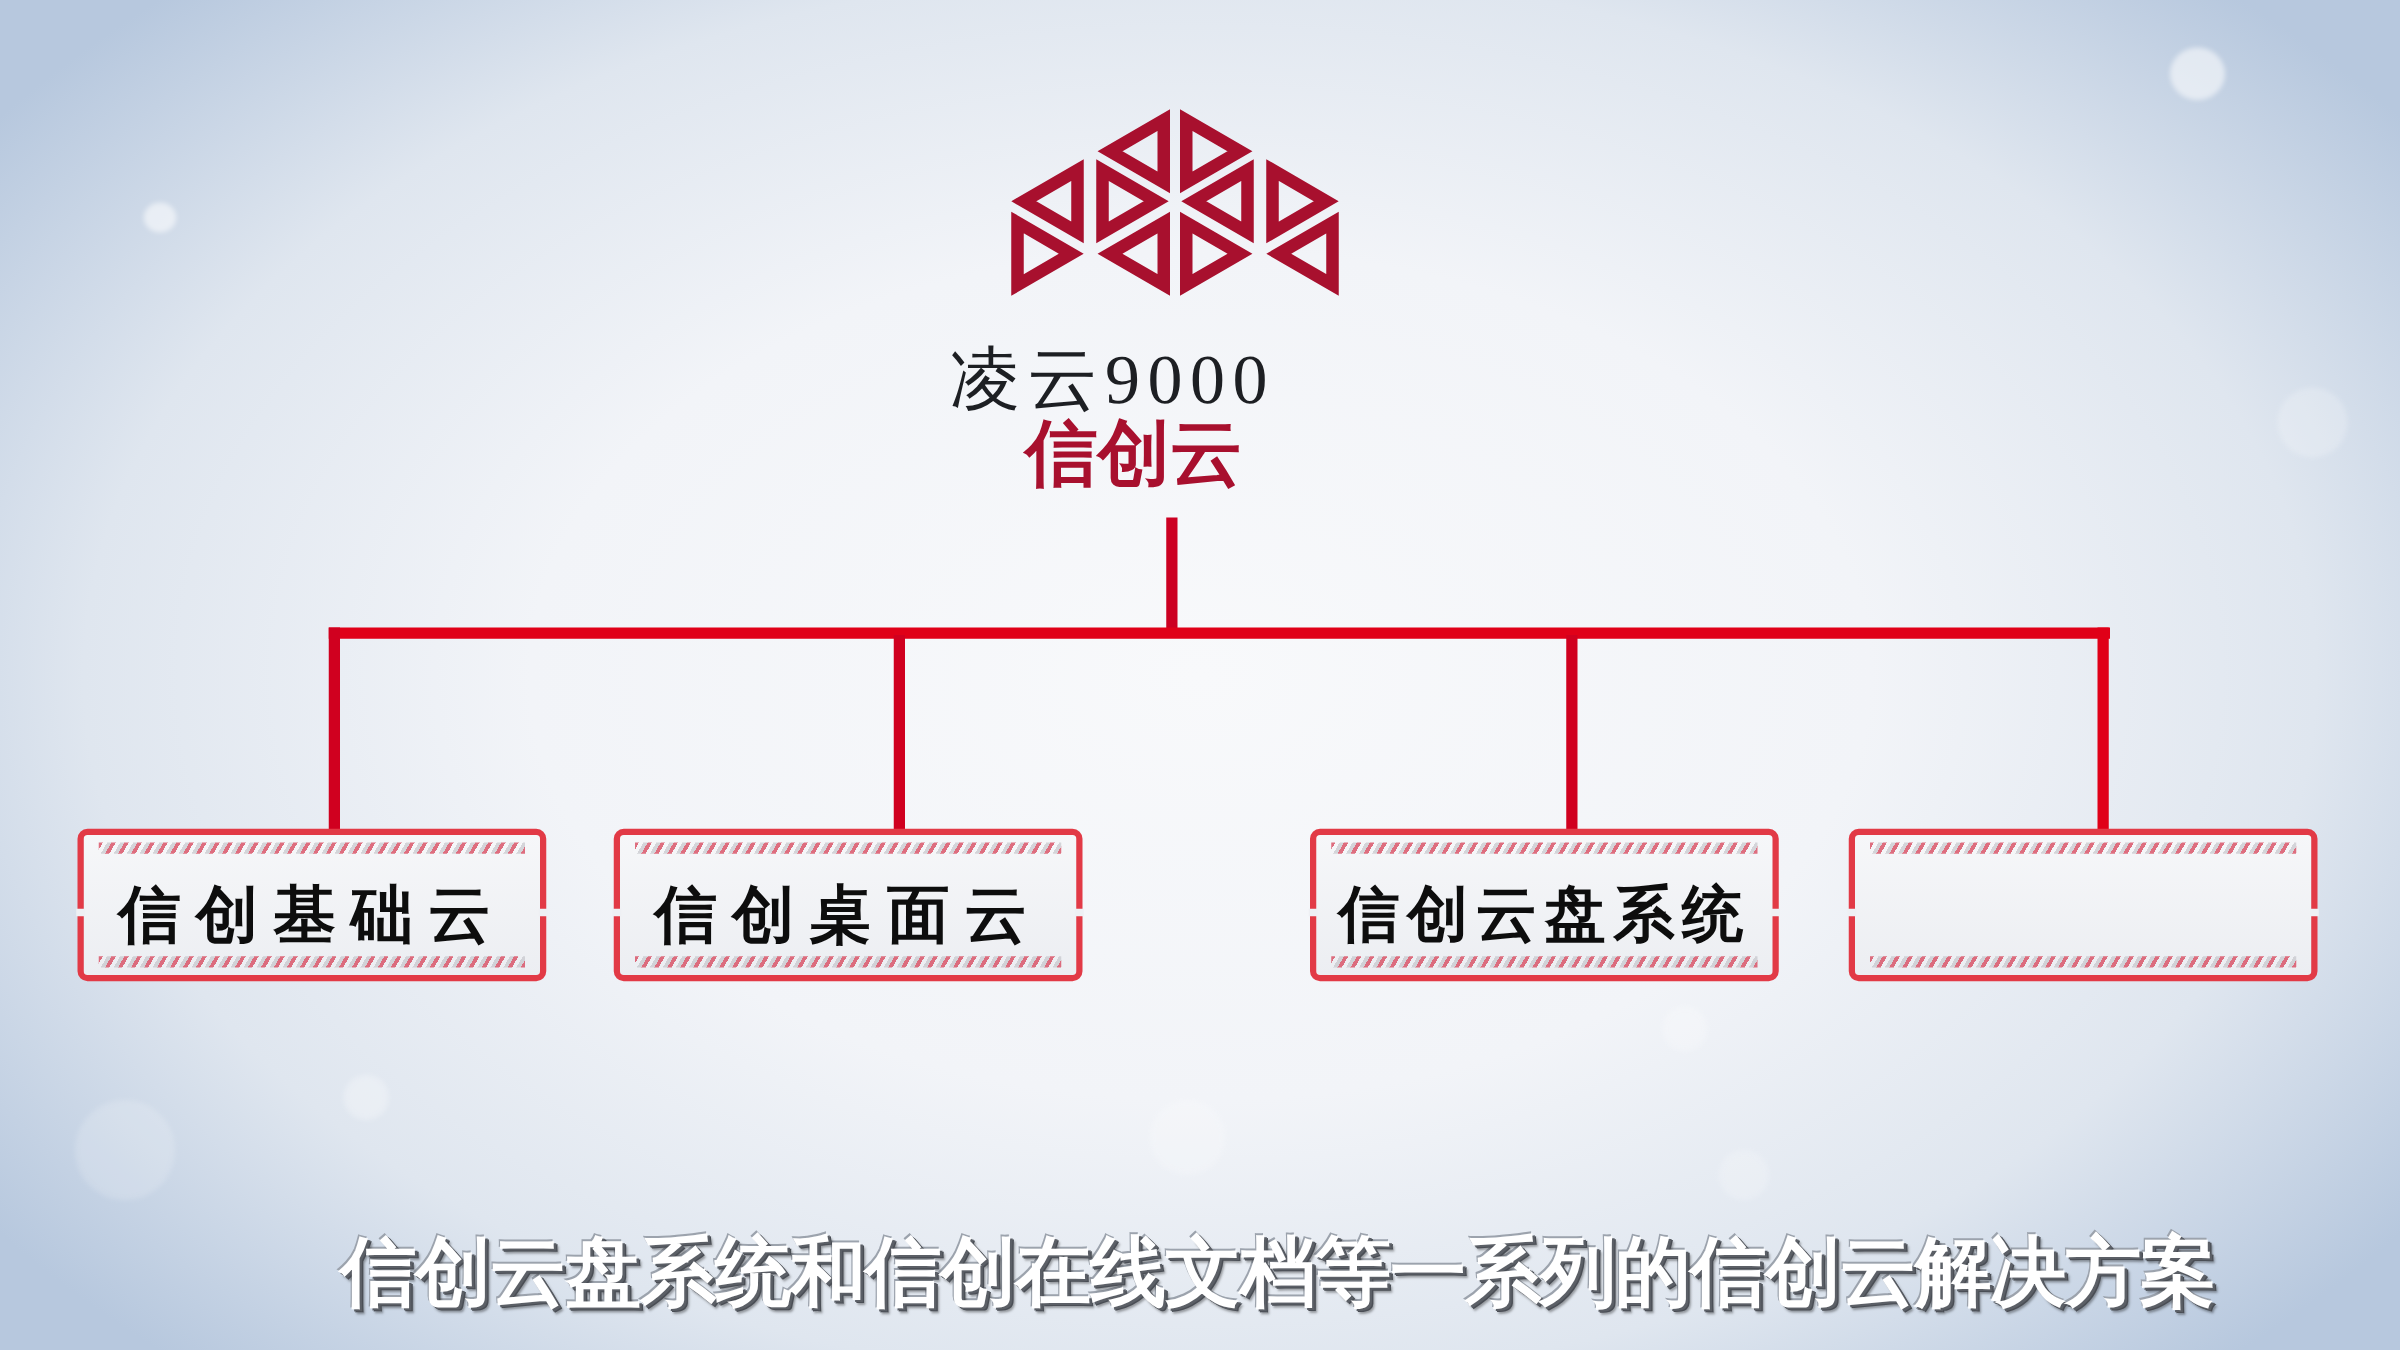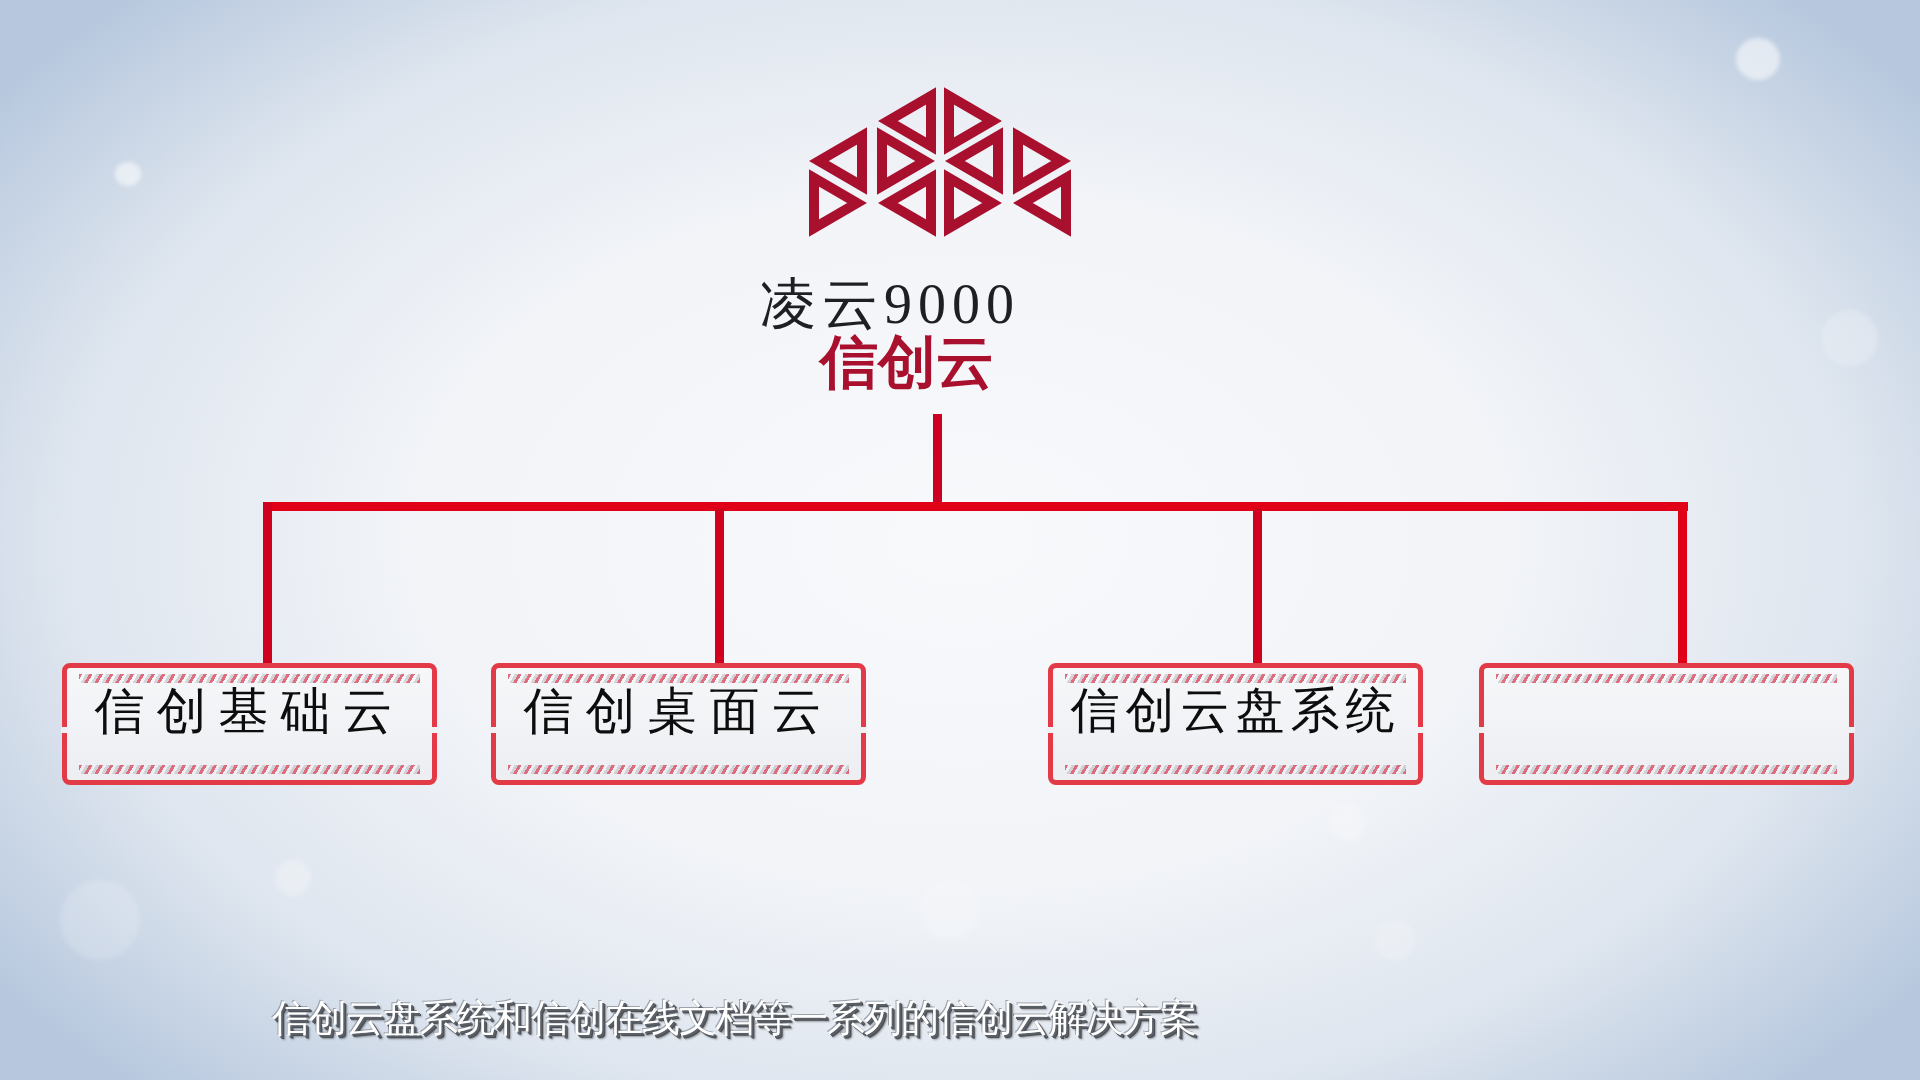--- a/index.html
+++ b/index.html
@@ -28,27 +28,27 @@
     border: 5px solid #e23a46; border-radius: 8px;
   }
   .box .gap-l, .box .gap-r { position: absolute; top: 59px; width: 7px; height: 6px; background: #eef0f4; }
   .box .gap-l { left: -6px; } .box .gap-r { right: -6px; }
   .stripes {
     position: absolute; left: 12px; right: 12px; height: 9px;
     background: repeating-linear-gradient(-60deg, rgba(214,64,86,0.75) 0 3px, rgba(190,190,196,0.6) 3px 6px, transparent 6px 9px);
   }
   .stripes.top { top: 6px; } .stripes.bottom { bottom: 6px; }
   .box-label {
-    position: absolute; left: 0; right: 0; top: 13px; height: 60px;
-    text-align: center; font-size: 50px; font-weight: normal; color: #0d0d0d;
+    position: absolute; left: 0; right: 0; top: 34px; height: 60px;
+    text-align: center; font-size: 50px; font-weight: bold; color: #0d0d0d;
     letter-spacing: 12px; line-height: 60px; white-space: nowrap;
   }
   .subtitle {
     position: absolute; left: 272px; top: 988px; width: 1380px; height: 60px;
-    font-size: 38px; font-weight: normal; color: #ffffff; line-height: 60px;
+    text-align: center; font-size: 61px; font-weight: bold; color: #ffffff; line-height: 60px;
     white-space: nowrap; letter-spacing: -1px;
     text-shadow: 2px 2px 0 #5b5f66, 3px 3px 0 #4a4e55, 4px 4px 2px rgba(0,0,0,0.35), -1px -1px 0 #9ca3ad;
   }
 </style>
 </head>
 <body>
 
 <div class="bokeh" style="left:115px;top:162px;width:26px;height:24px;"></div>
 <div class="bokeh" style="left:1736px;top:38px;width:44px;height:42px;"></div>
 <div class="bokeh" style="left:1822px;top:310px;width:56px;height:56px;opacity:.4"></div>

